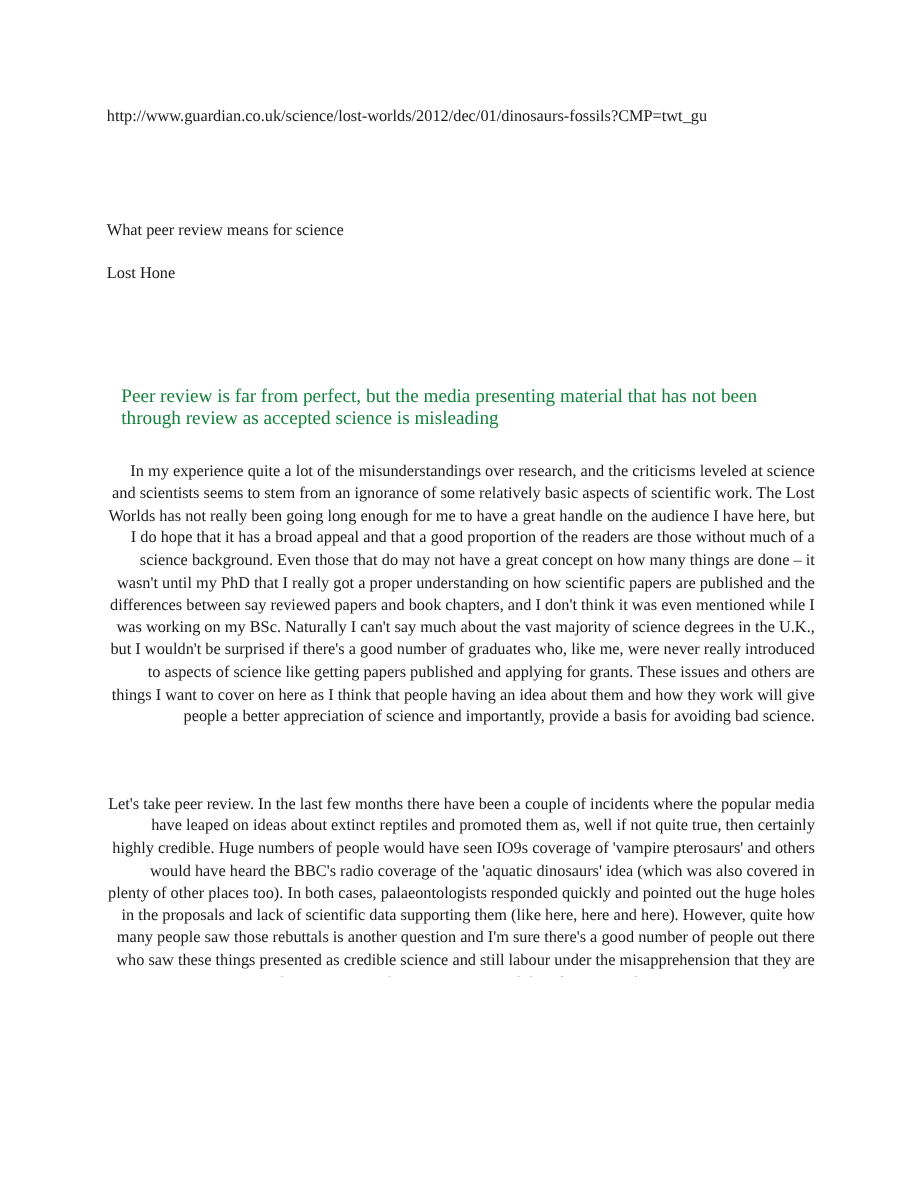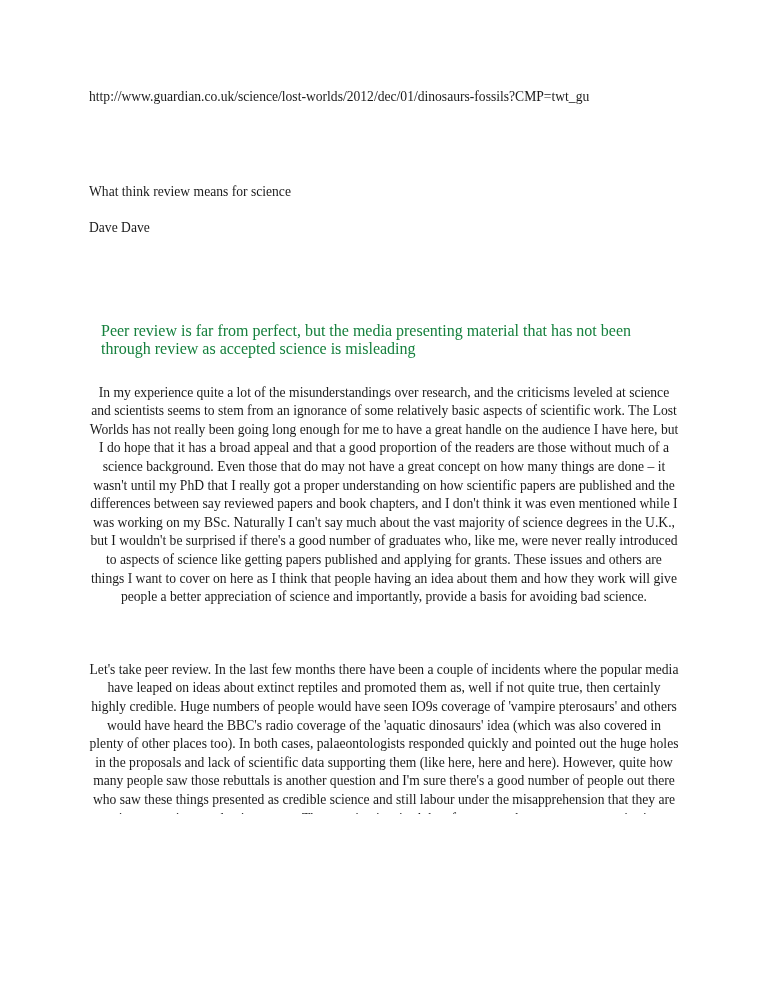--- a/index.html
+++ b/index.html
@@ -61,39 +61,39 @@
     line-height: 18.6px;
     margin: 12px;
     color: #15803d;
   }
   .body-para {
     font-size: 13.6px;
     line-height: 18.6px;
     margin: 0;
     padding-top: 13px;
     color: #1a1a1a;
-    text-align: center;
+    text-align: right;
   }
   .para-gap {
     height: 41px;
   }
 </style>
 </head>
 <body>
 
 <div class="page">
   <div class="content">
 
     <p class="url-line">http://www.guardian.co.uk/science/lost-worlds/2012/dec/01/dinosaurs-fossils?CMP=twt_gu</p>
 
     <div class="spacer-after-url"></div>
 
-    <h1 class="doc-title">What think review means for science</h1>
+    <h1 class="doc-title">What peer review means for science</h1>
 
-    <p class="byline">Dave Dave</p>
+    <p class="byline">Lost Hone</p>
 
     <div class="spacer-after-byline"></div>
 
     <p class="standfirst">Peer review is far from perfect, but the media presenting material that has not been through review as accepted science is misleading</p>
 
     <p class="body-para">In my experience quite a lot of the misunderstandings over research, and the criticisms leveled at science and scientists seems to stem from an ignorance of some relatively basic aspects of scientific work. The Lost Worlds has not really been going long enough for me to have a great handle on the audience I have here, but I do hope that it has a broad appeal and that a good proportion of the readers are those without much of a science background. Even those that do may not have a great concept on how many things are done – it wasn't until my PhD that I really got a proper understanding on how scientific papers are published and the differences between say reviewed papers and book chapters, and I don't think it was even mentioned while I was working on my BSc. Naturally I can't say much about the vast majority of science degrees in the U.K., but I wouldn't be surprised if there's a good number of graduates who, like me, were never really introduced to aspects of science like getting papers published and applying for grants. These issues and others are things I want to cover on here as I think that people having an idea about them and how they work will give people a better appreciation of science and importantly, provide a basis for avoiding bad science.</p>
 
     <div class="para-gap"></div>
 
     <p class="body-para">Let's take peer review. In the last few months there have been a couple of incidents where the popular media have leaped on ideas about extinct reptiles and promoted them as, well if not quite true, then certainly highly credible. Huge numbers of people would have seen IO9s coverage of 'vampire pterosaurs' and others would have heard the BBC's radio coverage of the 'aquatic dinosaurs' idea (which was also covered in plenty of other places too). In both cases, palaeontologists responded quickly and pointed out the huge holes in the proposals and lack of scientific data supporting them (like here, here and here). However, quite how many people saw those rebuttals is another question and I'm sure there's a good number of people out there who saw these things presented as credible science and still labour under the misapprehension that they are mainstream views and quite correct. The question is raised therefore as to why were news organisations promoting such nonsense in the first place, and could they have known that they were not credible?</p>

